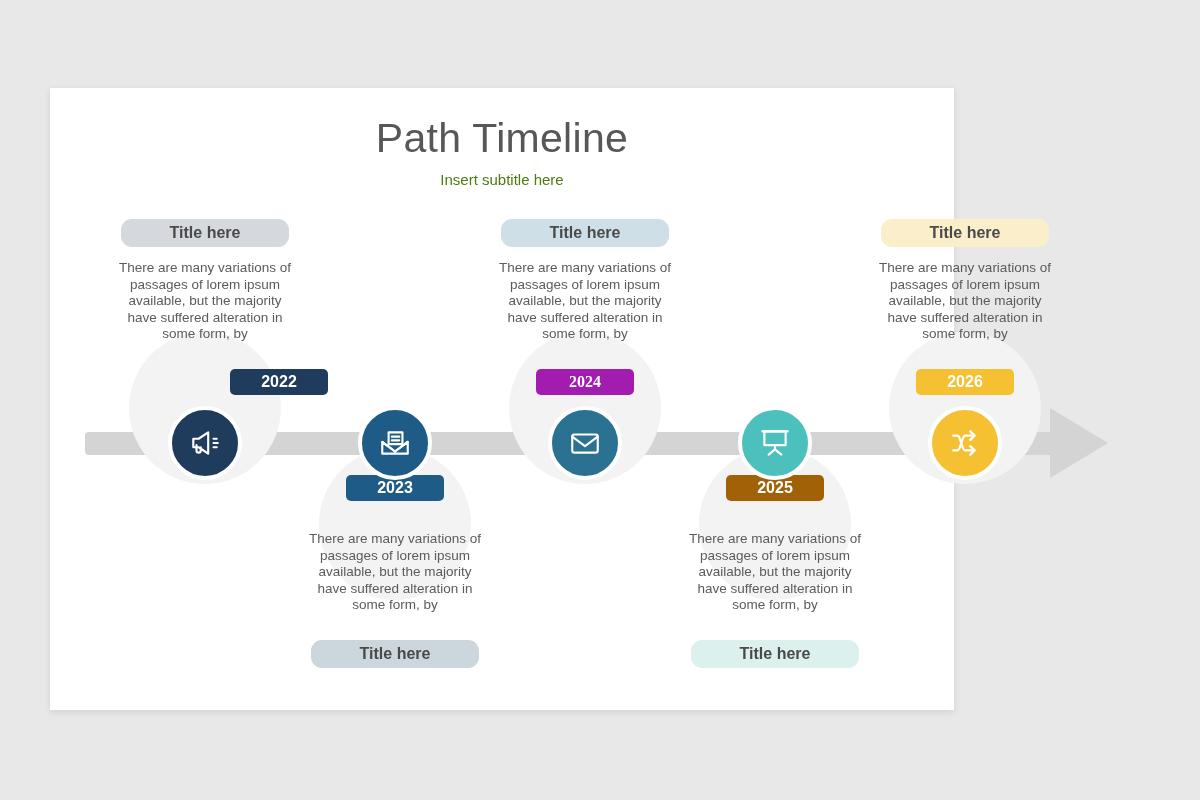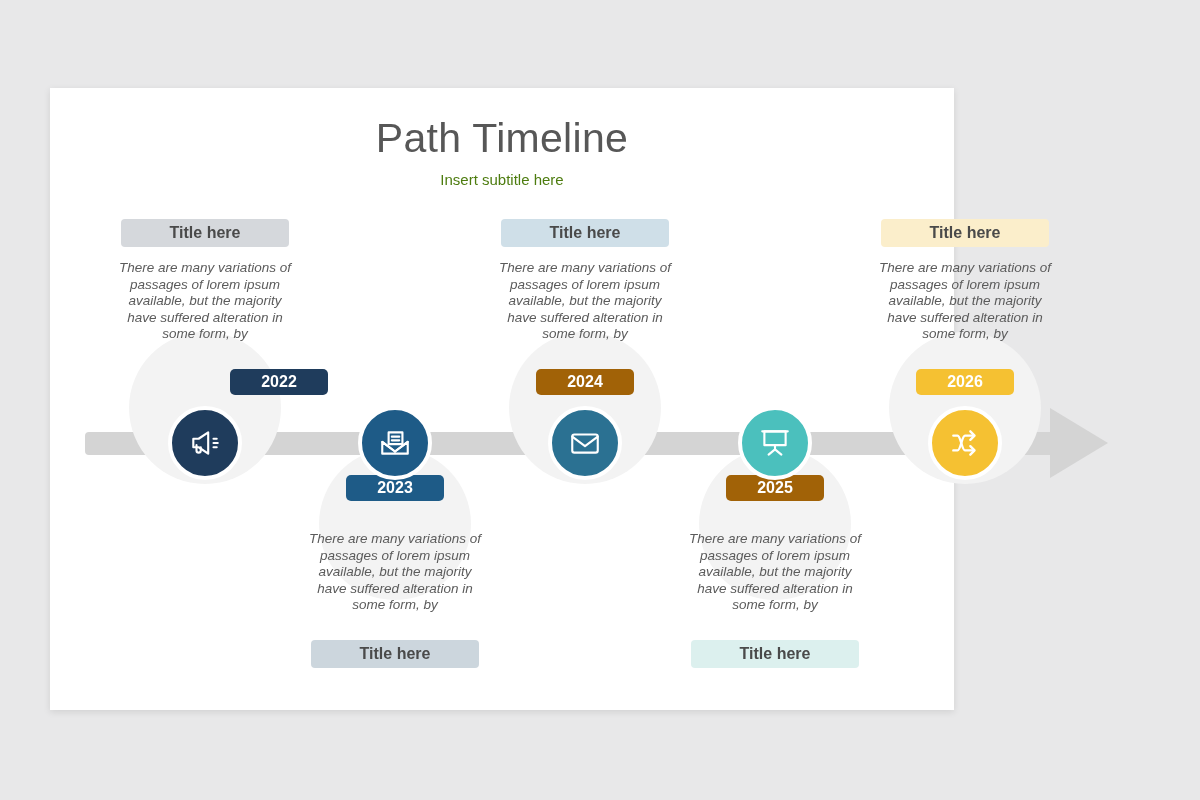--- a/index.html
+++ b/index.html
@@ -99,38 +99,37 @@
   .node svg { width: 34px; height: 34px; display: block; }
 
   .titlebadge {
     position: absolute;
     left: 50%;
     width: 168px;
     margin-left: -84px;
     height: 28px;
     line-height: 28px;
     text-align: center;
-    border-radius: 4px;
+    border-radius: 11px;
     font-size: 16px;
     font-weight: bold;
     color: #4a4a4a;
   }
   .col.up   .titlebadge { top: 131px; }
   .col.down .titlebadge { top: 552px; }
 
   .body {
     position: absolute;
     left: 50%;
     width: 186px;
     margin-left: -93px;
     text-align: center;
     font-size: 13.5px;
     line-height: 16.6px;
     color: #5b5b5b;
-    font-style: italic;
   }
   .col.up   .body { top: 172px; }
   .col.down .body { top: 443px; }
 
   .yearbadge {
     position: absolute;
     left: 50%;
     width: 98px;
     margin-left: -49px;
     height: 26px;
@@ -184,21 +183,21 @@
               <path d="M4 15l12 9 12-9v11H4z"></path>
               <path d="M4 15l12 9 12-9"></path>
             </svg>
           </span>
         </div>
       </div>
       <div class="col up" style="left: 440px;">
         <div class="halo"></div>
         <div class="titlebadge" style="background: rgb(207, 223, 232);">Title here</div>
         <div class="body">There are many variations of passages of lorem ipsum available, but the majority have suffered alteration in some form, by</div>
-        <div class="yearbadge" style="background: #a16207;">2024</div>
+        <div class="yearbadge" style="background: #a21caf; font-family: Liberation Serif, serif;">2024</div>
         <div class="node" style="background: rgb(43, 113, 146);">
           <span>
             <svg viewBox="0 0 32 32" fill="none" stroke="#fff" stroke-width="2" stroke-linecap="round" stroke-linejoin="round">
               <rect x="4" y="8" width="24" height="17" rx="2"></rect>
               <path d="M4 10l12 9 12-9"></path>
             </svg>
           </span>
         </div>
       </div>
       <div class="col down" style="left: 630px;">

